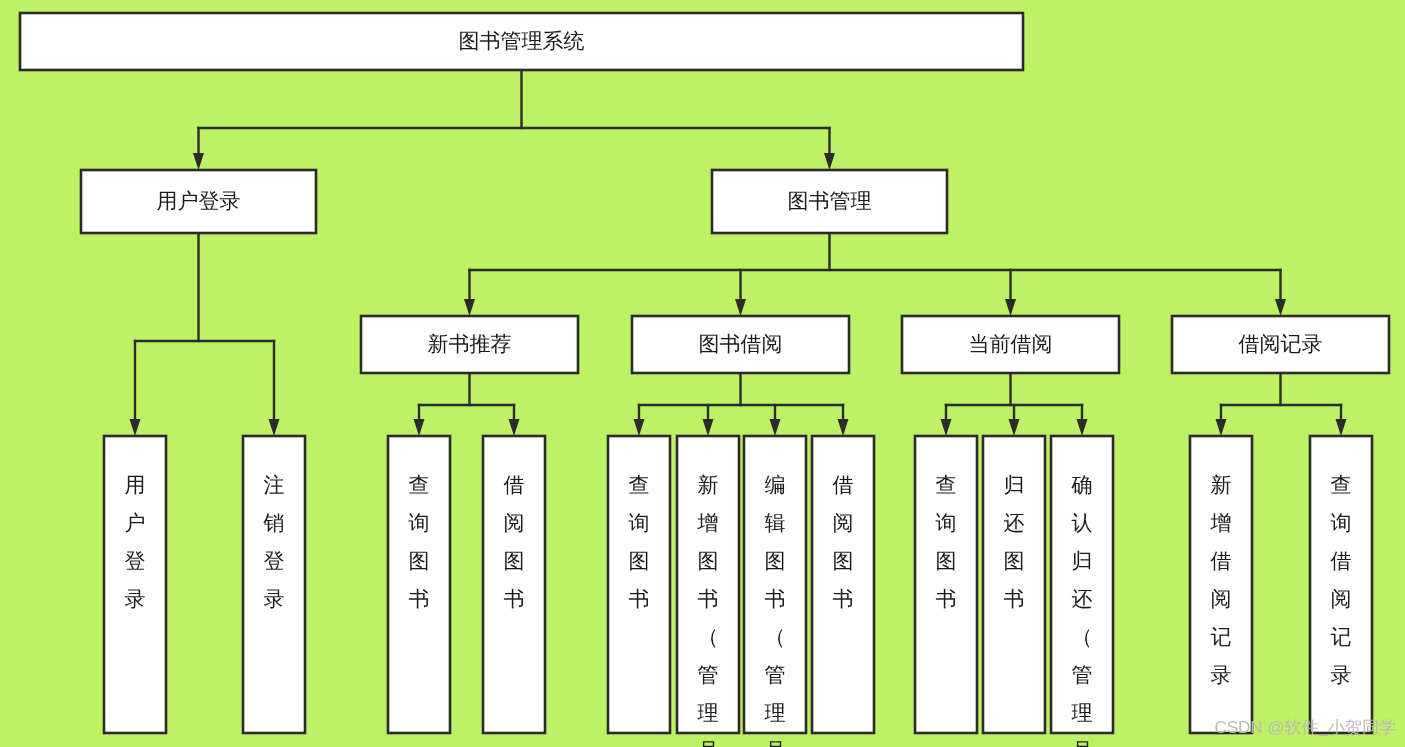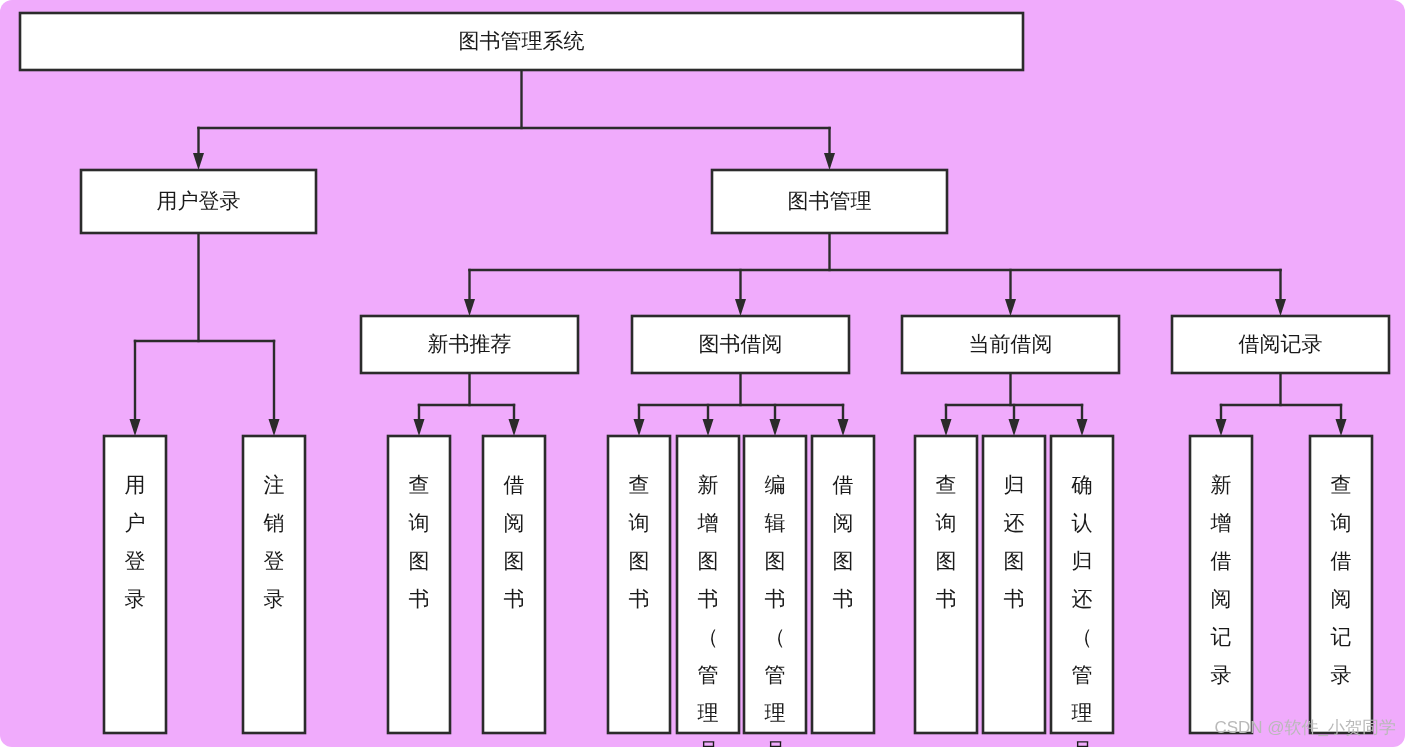--- a/index.html
+++ b/index.html
@@ -8,23 +8,22 @@
     padding: 0;
     background: #ffffff;
   }
   body {
     font-family: "Liberation Sans", "DejaVu Sans", sans-serif;
   }
   #diagram-root {
     position: relative;
     width: 1405px;
     height: 747px;
-    background: #f0abfc;
+    background: #bef264;
     overflow: hidden;
-    border-radius: 12px;
   }
   svg#tree-svg {
     position: absolute;
     left: 0;
     top: 0;
     width: 1405px;
     height: 747px;
     display: block;
   }
   .node-box {

